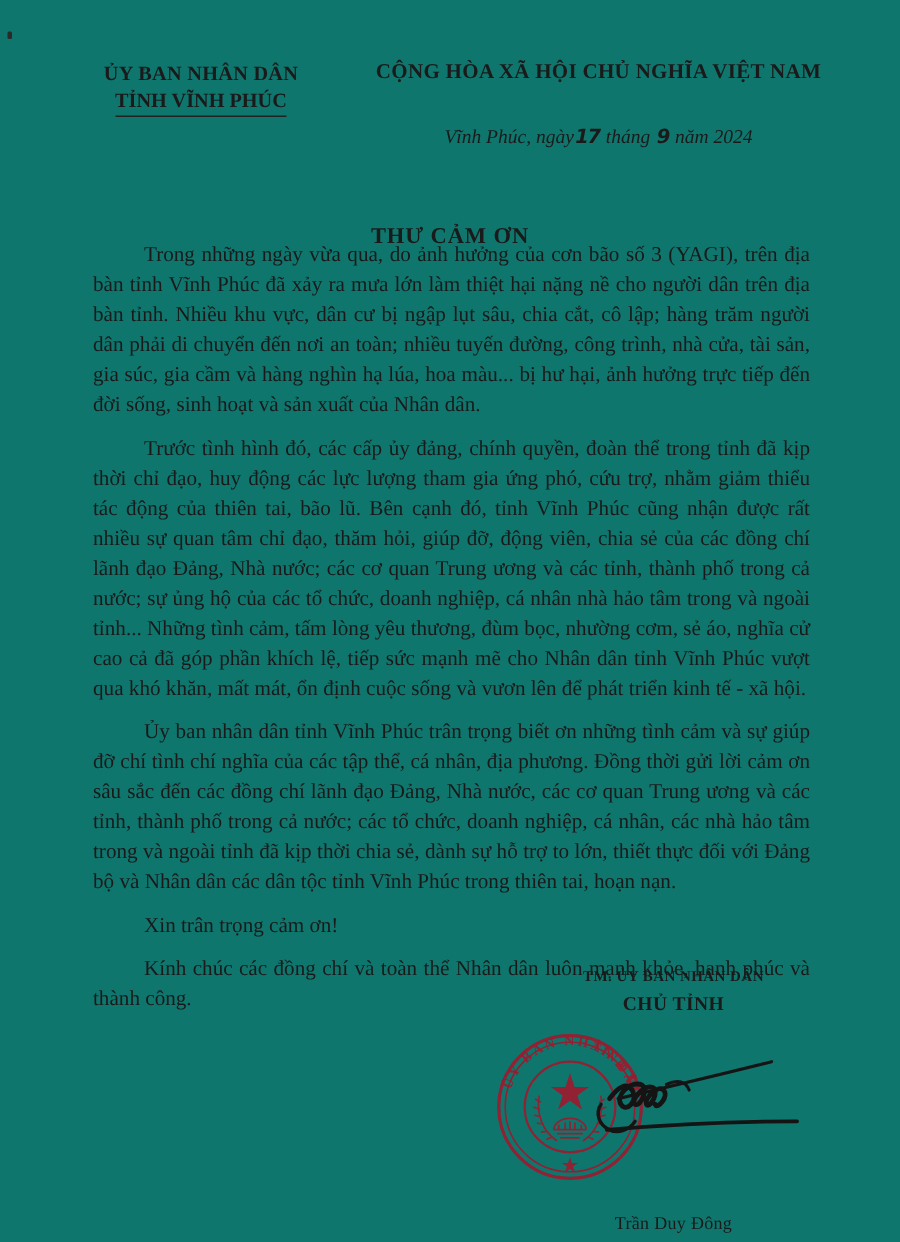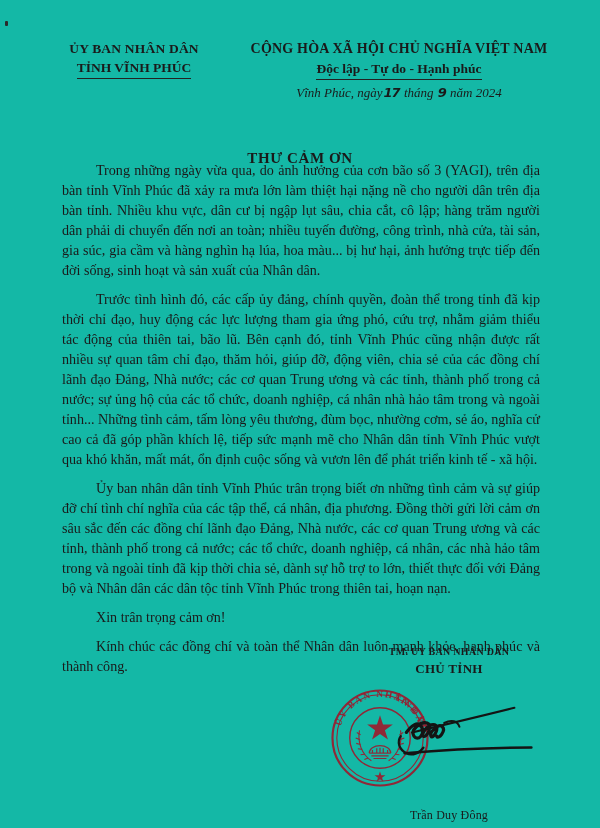--- a/index.html
+++ b/index.html
@@ -12,21 +12,21 @@
     height: 828px;
     position: relative;
     font-family: "Liberation Serif", "DejaVu Serif", serif;
     color: #1a1a1a;
     overflow: hidden;
   }
 
   .page {
     position: absolute;
     inset: 0;
-    background: #14b8a6;
+    background: #0f766e;
   }
 
   
   .speck {
     position: absolute;
     background: #2a2a2a;
     border-radius: 1px;
   }
   .speck-a { left: 5px; top: 21px; width: 3px; height: 5px; }
   .speck-b { left: 95px; top: 45px; width: 2px; height: 2px; opacity: .5; }
@@ -63,21 +63,21 @@
     font-size: 13.5px;
     line-height: 1.35;
     display: inline-block;
     border-bottom: 1.3px solid #222;
     padding-bottom: 1px;
     white-space: nowrap;
   }
   .rep-line2 { font-size: 13.5px; }
 
   .date-line {
-    margin-top: 5px;
+    margin-top: 24px;
     font-style: italic;
     font-size: 13px;
     white-space: nowrap;
   }
   .hand {
     font-family: "DejaVu Sans", sans-serif;
     font-style: italic;
     font-weight: bold;
     font-size: 13px;
     letter-spacing: -1px;
@@ -169,21 +169,20 @@
 
   <div class="header">
 
     <div class="hdr-left">
       <div class="org-line1">ỦY BAN NHÂN DÂN</div>
       <div class="org-line2">TỈNH VĨNH PHÚC</div>
     </div>
 
     <div class="hdr-right">
       <div class="rep-line1">CỘNG HÒA XÃ HỘI CHỦ NGHĨA VIỆT NAM</div>
-      <div class="rep-line2">Độc lập - Tự do - Hạnh phúc</div>
 
       <div class="date-line">
         <span>Vĩnh Phúc, ngày</span><span class="hand">17</span>
         <span>tháng</span>
         <span class="hand">9</span>
         <span>năm</span>
         <span>2024</span>
       </div>
     </div>
   </div>

